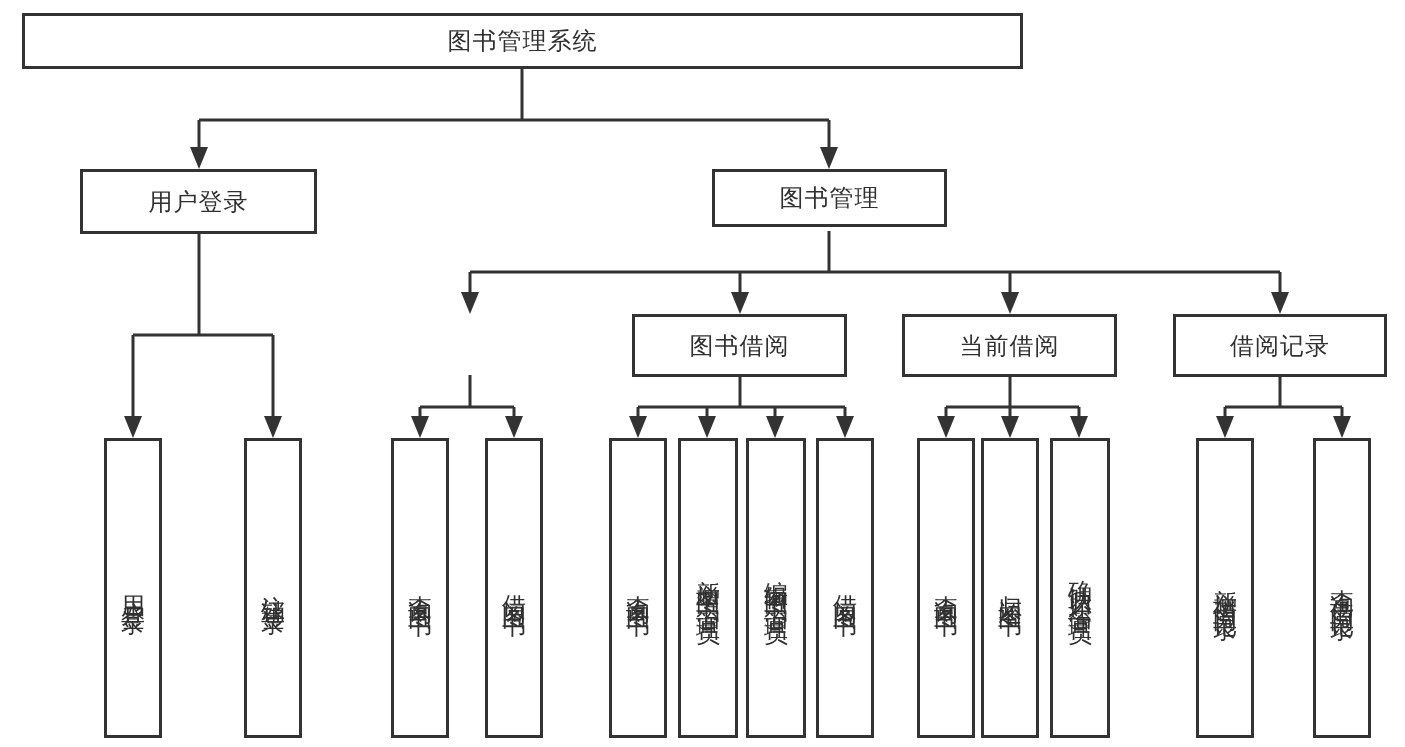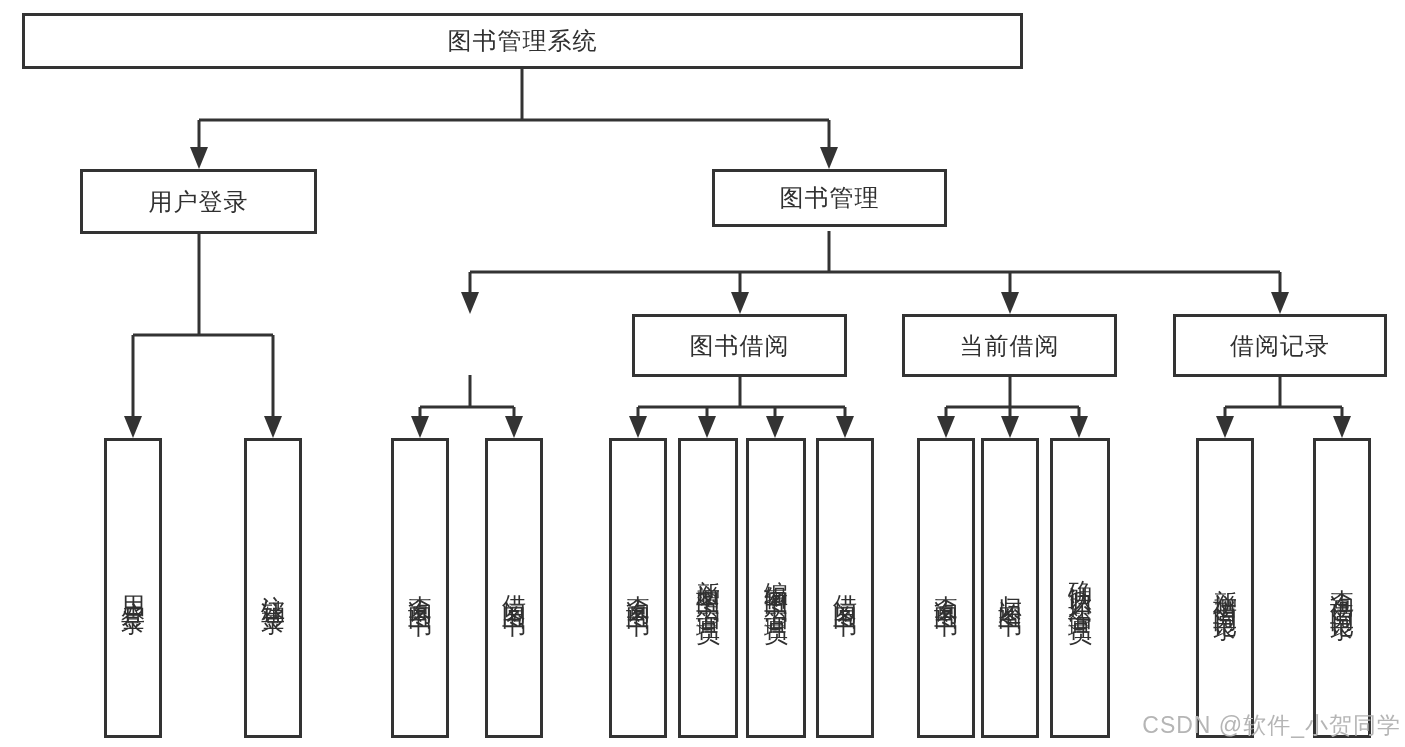--- a/index.html
+++ b/index.html
@@ -168,15 +168,14 @@
     <span class="vlabel">确认归还（管理员）</span>
   </div>
 
   <div class="box" style="left:1196px; top:438px; width:58px; height:300px;">
     <span class="vlabel">新增借阅记录</span>
   </div>
   <div class="box" style="left:1313px; top:438px; width:58px; height:300px;">
     <span class="vlabel">查询借阅记录</span>
   </div>
 
-  <div class="watermark">CSDN @软件_小贺同学</div>
 
 </div>
 
 </body></html>

